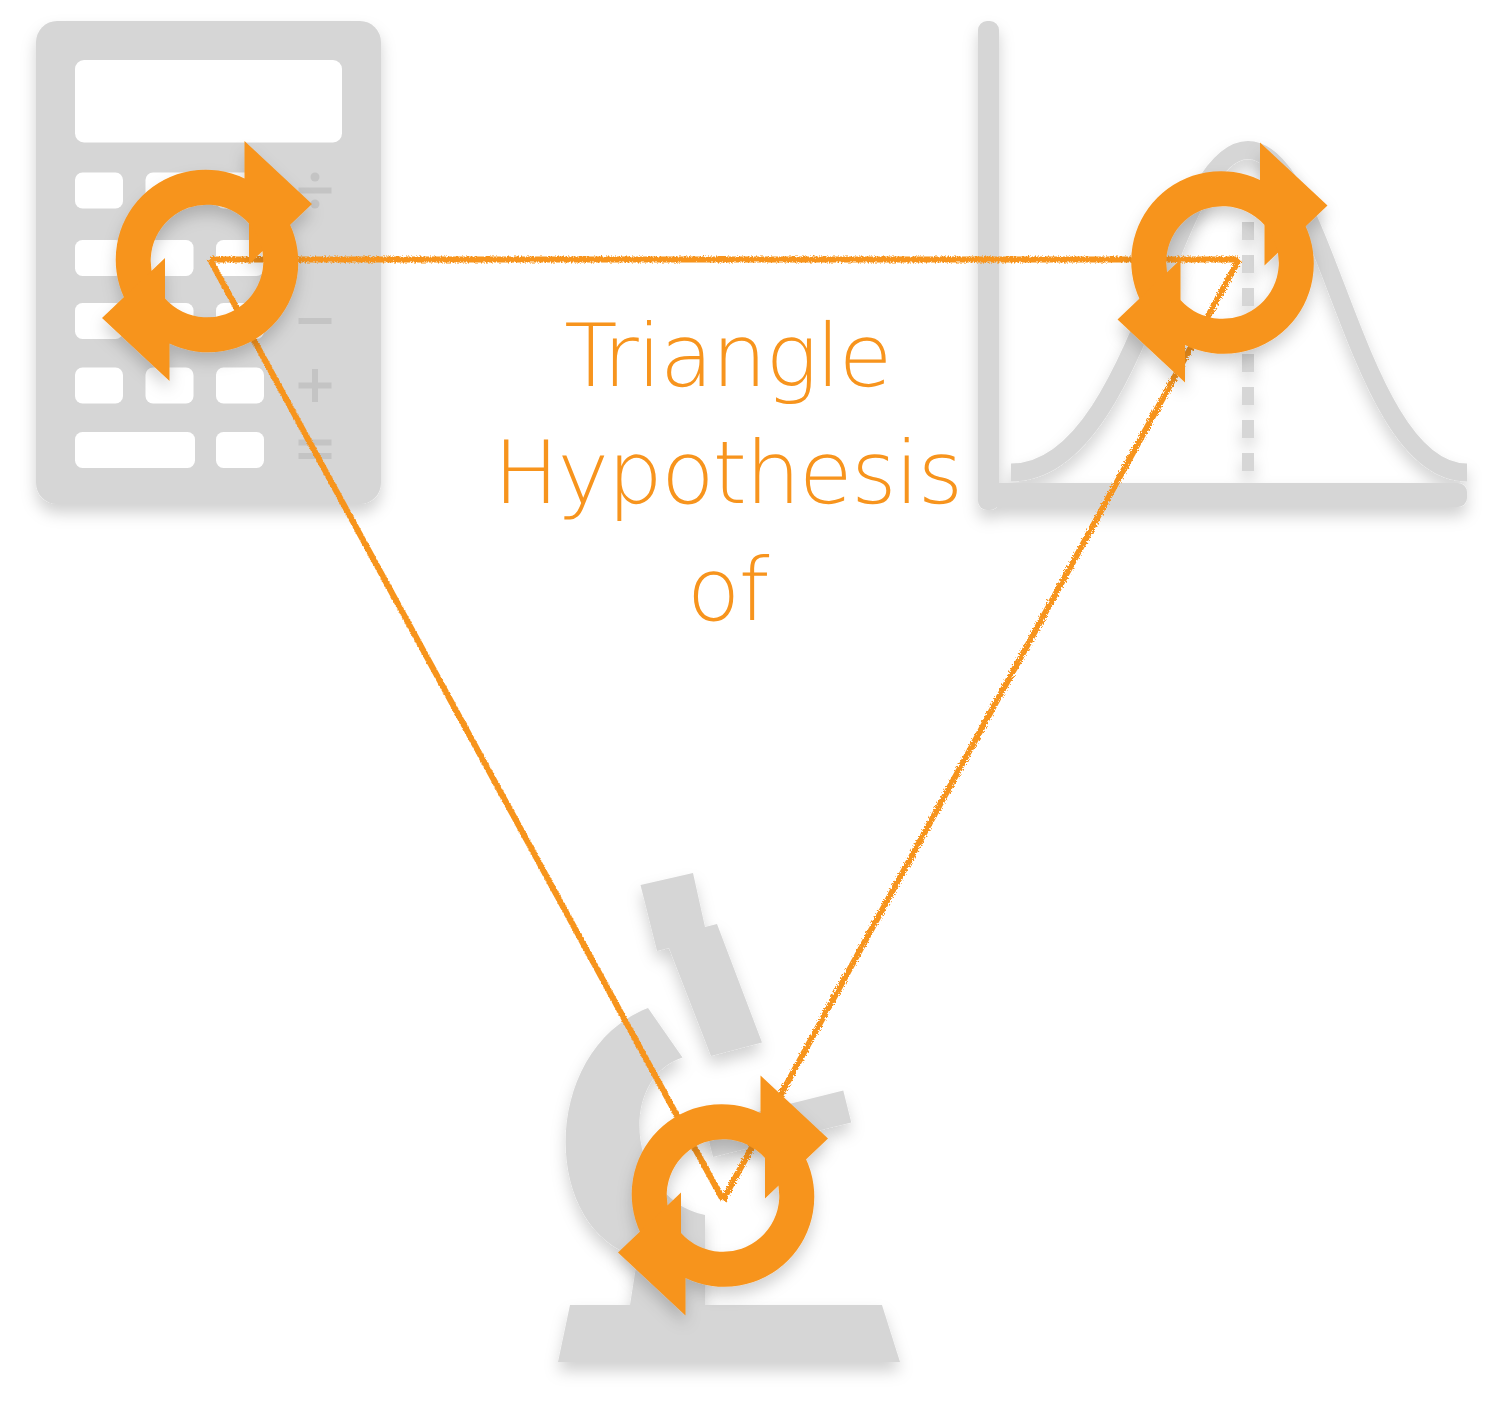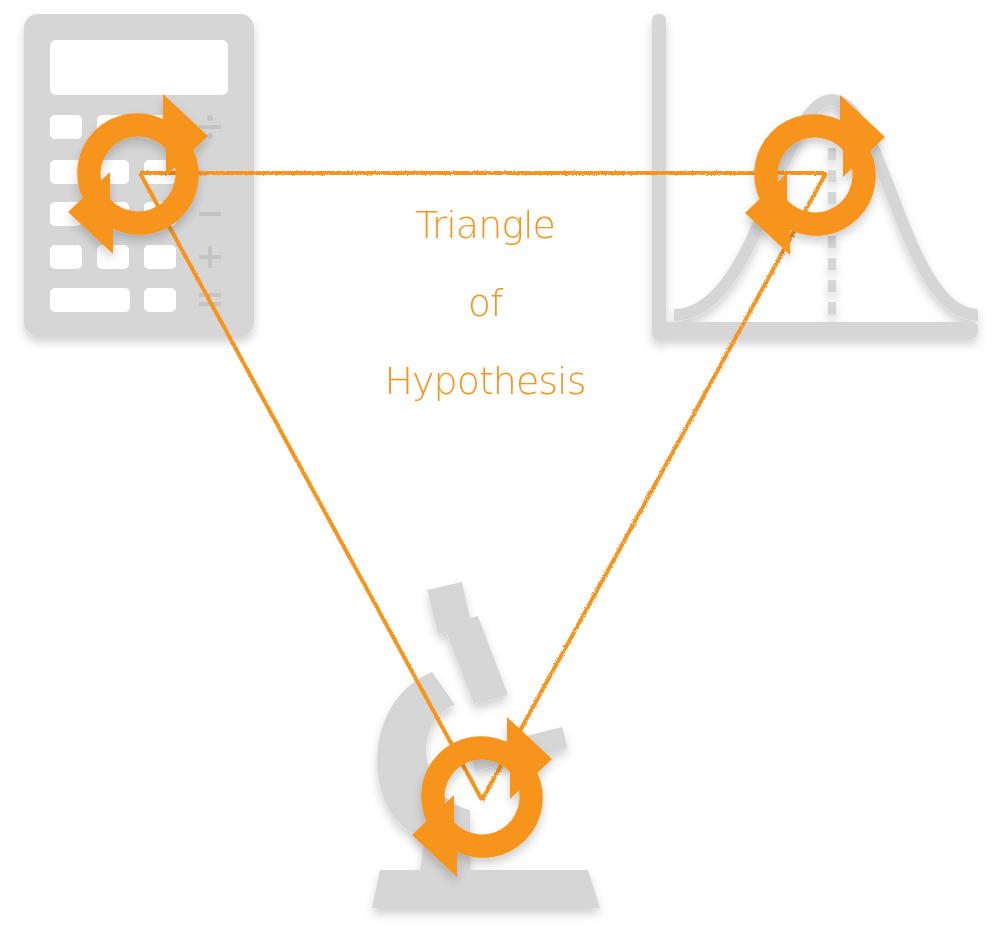--- a/index.html
+++ b/index.html
@@ -1,21 +1,21 @@
 <!DOCTYPE html>
 <html><head>
 <meta charset="utf-8">
 <style>
   html, body { margin:0; padding:0; background:#ffffff; }
   body { width:1007px; height:952px; position:relative; overflow:hidden; font-family:"Liberation Sans", sans-serif; }
   .layer { position:absolute; left:0; top:0; width:1007px; height:952px; }
   .title {
-    position:absolute; left:250px; top:186px; width:470px; text-align:center;
+    position:absolute; left:250px; top:198px; width:470px; text-align:center;
     color:#f7941d; font-family:"DejaVu Sans", sans-serif; font-weight:200;
-    font-size:38px; line-height:78px; letter-spacing:-1px;
+    font-size:58px; line-height:78px; letter-spacing:-1px;
   }
   .title span { display:block; -webkit-text-stroke:0; }
 </style>
 </head>
 <body>
 
 <svg class="layer" viewBox="0 0 1007 952" xmlns="http://www.w3.org/2000/svg">
   <defs>
     <filter id="shadow" x="-10%" y="-10%" width="120%" height="130%">
       <feDropShadow dx="0" dy="6" stdDeviation="5" flood-color="#000" flood-opacity="0.18"></feDropShadow>
@@ -89,15 +89,15 @@
   <g transform="translate(815 175)" filter="url(#shadow)">
       <use href="#refresh"></use>
     </g>
   <g transform="translate(482 797)" filter="url(#shadow)">
       <use href="#refresh"></use>
     </g>
 </svg>
 
 <div class="title">
   <span>Triangle</span>
+  <span>Hypothesis</span>
   <span>of</span>
-  <span>Hypothesis</span>
 </div>
 
 </body></html>

